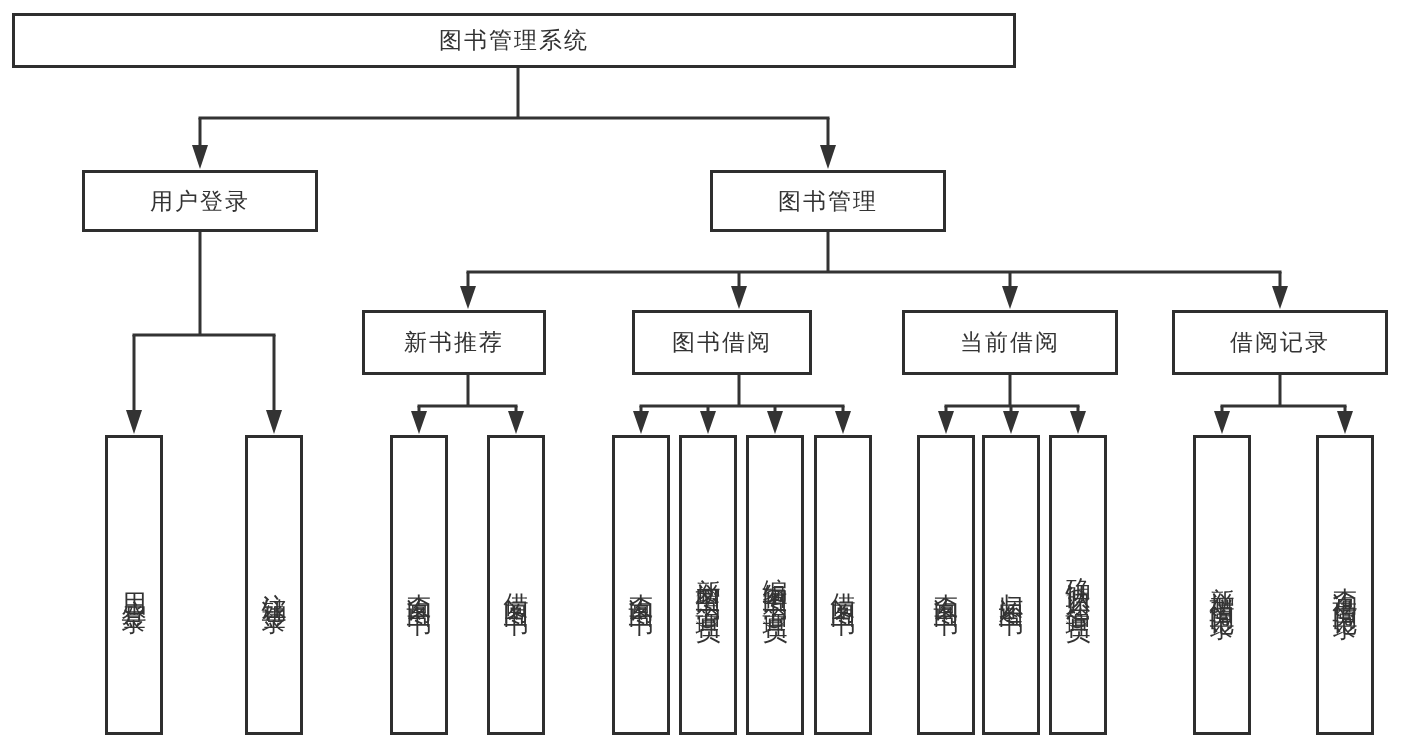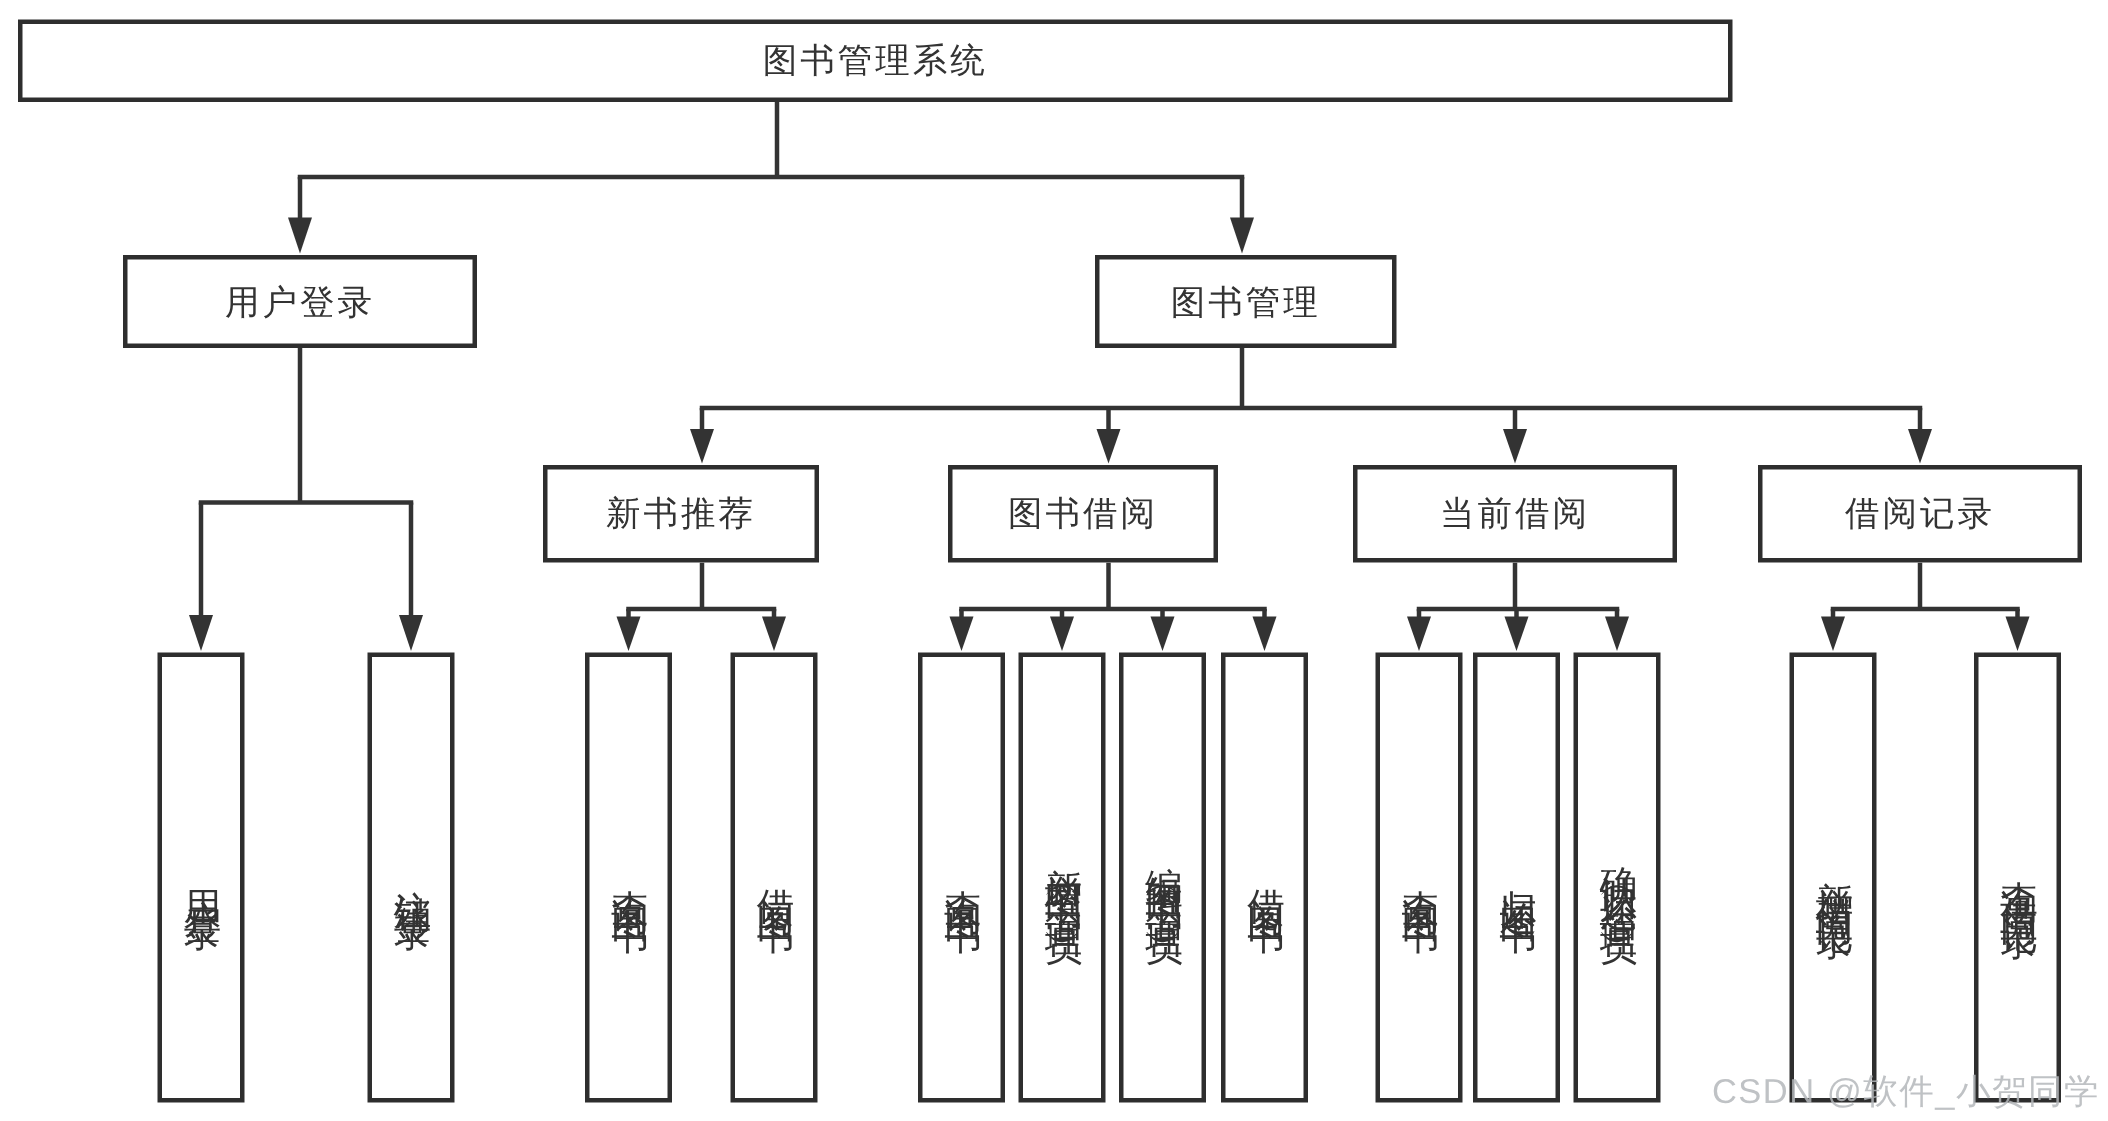--- a/index.html
+++ b/index.html
@@ -112,24 +112,24 @@
     <path class="arrow" d="M1070 411 L1086 411 L1078 434 Z"></path>
 
     <path d="M1280 375 V406"></path>
     <path d="M1220.5 406 H1346.5"></path>
     <path d="M1222 406 V414"></path>
     <path d="M1345 406 V414"></path>
     <path class="arrow" d="M1214 411 L1230 411 L1222 434 Z"></path>
     <path class="arrow" d="M1337 411 L1353 411 L1345 434 Z"></path>
   </svg>
 
-  <div class="node hnode root" style="left:12px; top:13px; width:1143px; height:55px;">图书管理系统</div>
+  <div class="node hnode root" style="left:12px; top:13px; width:1004px; height:55px;">图书管理系统</div>
 
   <div class="node hnode" style="left:82px; top:170px; width:236px; height:62px;">用户登录</div>
-  <div class="node hnode" style="left:730px; top:170px; width:201px; height:62px;">图书管理</div>
+  <div class="node hnode" style="left:710px; top:170px; width:236px; height:62px;">图书管理</div>
 
   <div class="node hnode" style="left:362px; top:310px; width:184px; height:65px;">新书推荐</div>
   <div class="node hnode" style="left:632px; top:310px; width:180px; height:65px;">图书借阅</div>
   <div class="node hnode" style="left:1172px; top:310px; width:216px; height:65px;">借阅记录</div>
   <div class="node hnode" style="left:902px; top:310px; width:216px; height:65px;">当前借阅</div>
 
   <div class="node leaf" style="left:105px; top:435px; width:58px; height:300px;">
     <span class="vtext">用户登录</span>
   </div>
   <div class="node leaf" style="left:245px; top:435px; width:58px; height:300px;">
@@ -166,15 +166,14 @@
     <span class="vtext">确认归还（管理员）</span>
   </div>
 
   <div class="node leaf" style="left:1193px; top:435px; width:58px; height:300px;">
     <span class="vtext">新增借阅记录</span>
   </div>
   <div class="node leaf" style="left:1316px; top:435px; width:58px; height:300px;">
     <span class="vtext">查询借阅记录</span>
   </div>
 
-  <div class="watermark">CSDN @软件_小贺同学</div>
 
 </div>
 
 </body></html>

